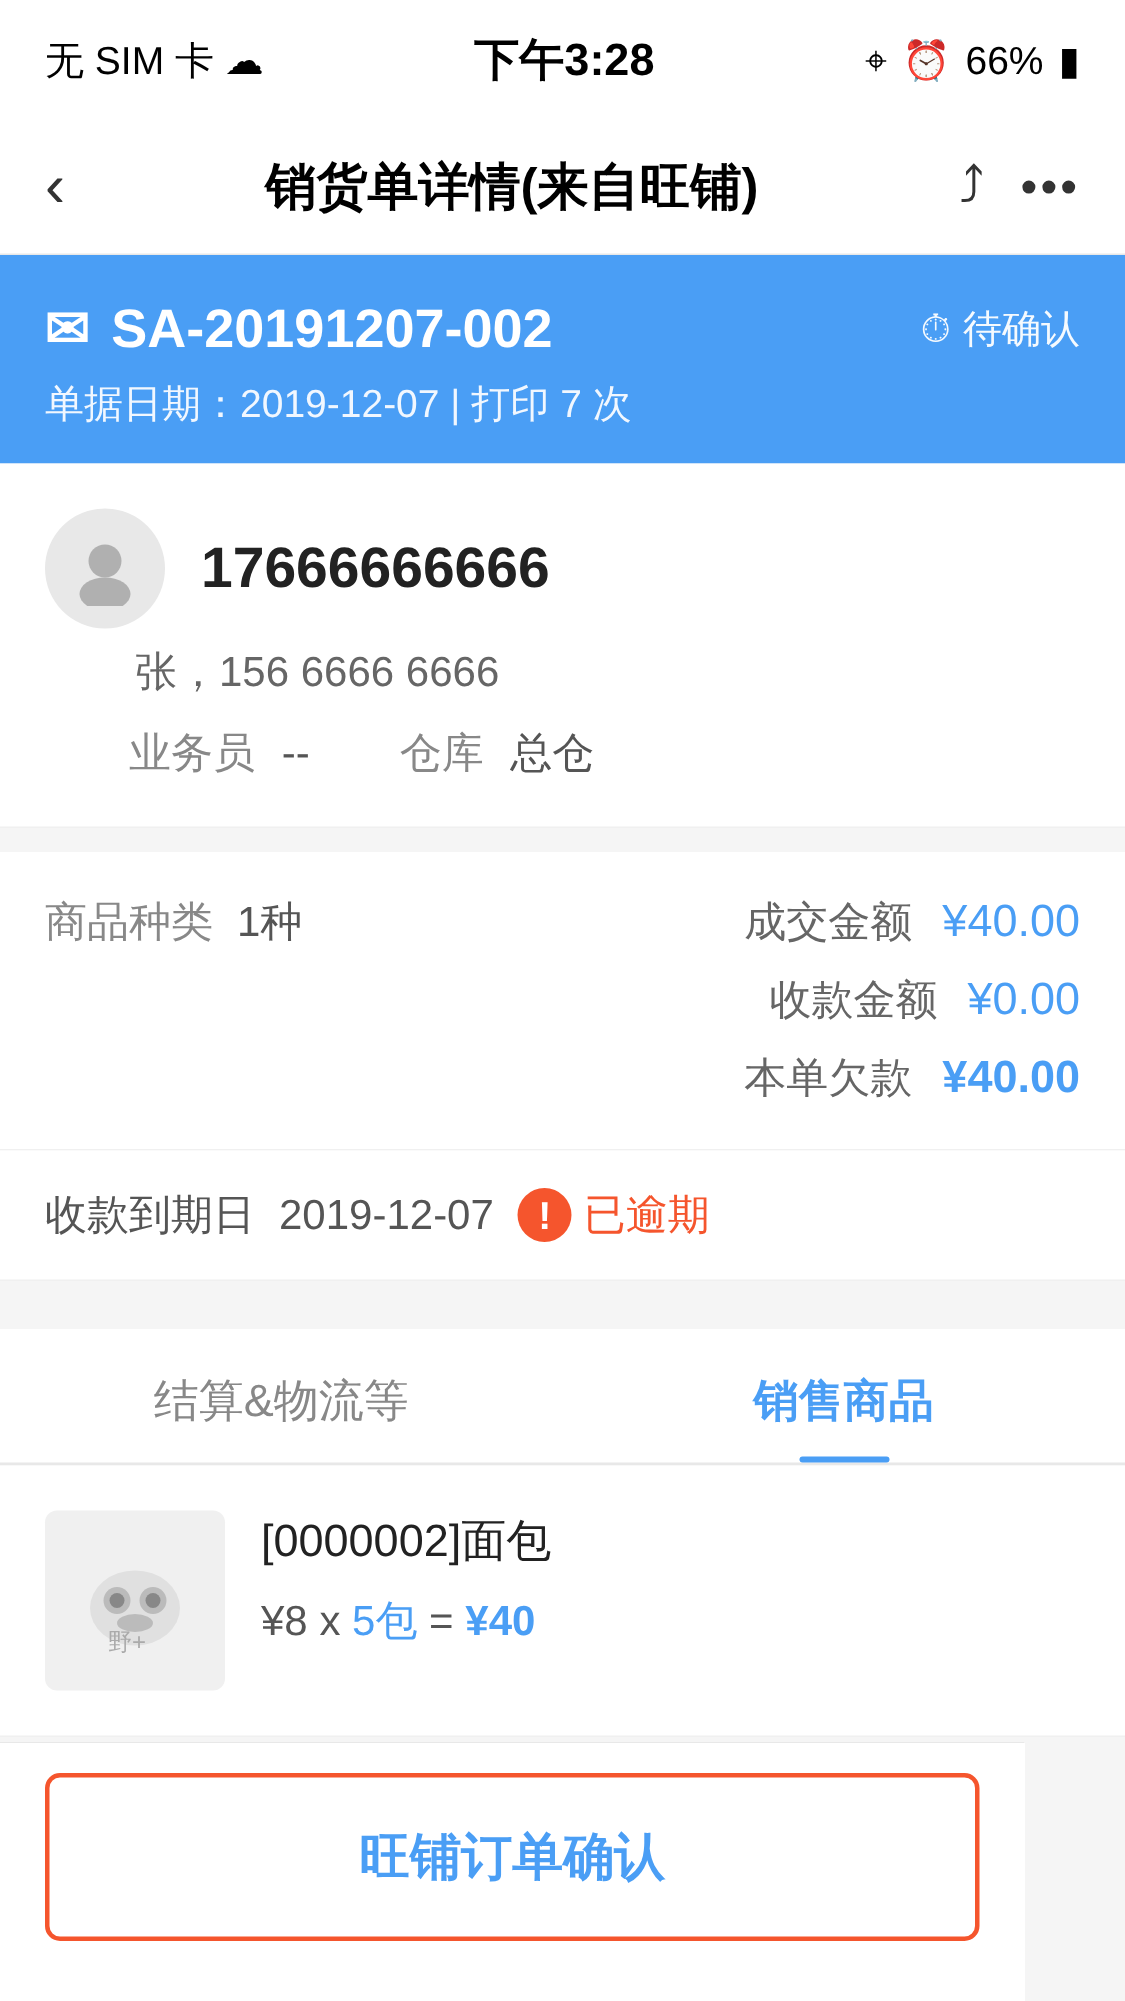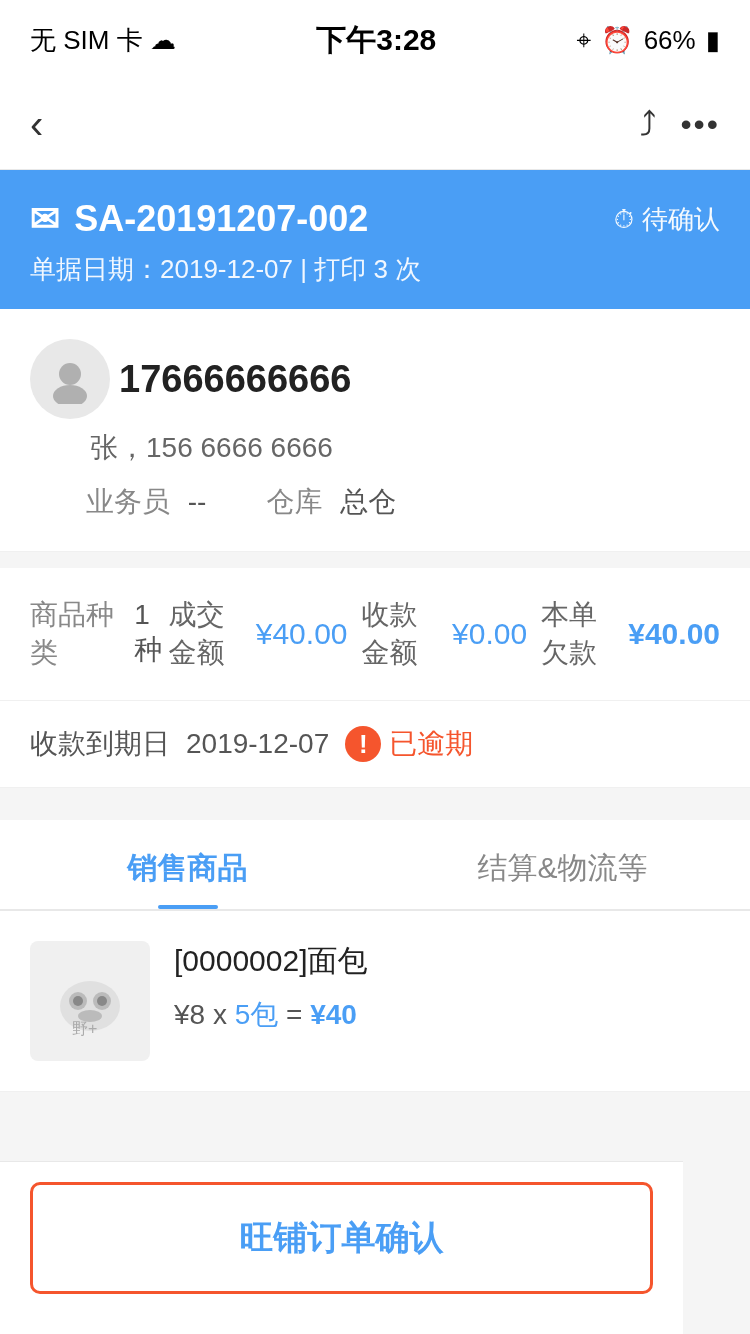--- a/index.html
+++ b/index.html
@@ -85,21 +85,21 @@
     
     .customer-card {
       background: #fff;
       padding: 30px;
       margin-top: 0;
       border-bottom: 1px solid #f0f0f0;
     }
     .customer-row {
       display: flex;
       align-items: center;
-      gap: 9px;
+      gap: 24px;
       margin-bottom: 10px;
     }
     .avatar {
       width: 80px;
       height: 80px;
       border-radius: 50%;
       background: #e8e8e8;
       display: flex;
       align-items: center;
       justify-content: center;
@@ -147,21 +147,21 @@
       display: flex;
       align-items: center;
       gap: 16px;
       font-size: 28px;
       color: #555;
       justify-content: space-between;
     }
     .summary-label { color: #888; }
     .summary-right {
       display: flex;
-      flex-direction: row;
+      flex-direction: column;
       align-items: flex-end;
       gap: 14px;
       font-size: 28px;
     }
     .summary-row {
       display: flex;
       align-items: center;
       gap: 20px;
     }
     .summary-row .label { color: #666; }
@@ -306,41 +306,42 @@
   <div class="status-right">
     <span>⌖</span>
     <span>⏰</span>
     <span>66%</span>
     <span>▮</span>
   </div>
 </div>
 
 <div class="nav-bar">
   <span class="nav-back">‹</span>
+  <span class="nav-title">销货单详情(来自旺铺)</span>
   <div class="nav-icons">
     <span class="nav-icon-btn" style="font-size:34px;">⤴</span>
     <span class="nav-icon-btn" style="font-size:32px; letter-spacing:2px;">•••</span>
   </div>
 </div>
 
 <div class="order-banner">
   <div class="order-id-row">
     <div class="order-id">
       <span>✉</span>
       <span>SA-20191207-002</span>
     </div>
     <div class="order-status">
       <span>⏱</span>
       <span>待确认</span>
     </div>
   </div>
   <div class="order-meta">
     <span>单据日期：2019-12-07</span>
     <span> | </span>
-    <span>打印 3 次</span>
+    <span>打印 7 次</span>
   </div>
 </div>
 
 <div class="customer-card">
   <div class="customer-row">
     <div class="avatar">
       <svg viewBox="0 0 50 50" fill="none" xmlns="http://www.w3.org/2000/svg">
         <circle cx="25" cy="20" r="11" fill="#b0b0b0"></circle>
         <ellipse cx="25" cy="42" rx="17" ry="11" fill="#b0b0b0"></ellipse>
       </svg>
@@ -388,25 +389,25 @@
   <span>2019-12-07</span>
   <div class="overdue-badge">
     <span class="overdue-icon">!</span>
     <span>已逾期</span>
   </div>
 </div>
 
 <div class="divider"></div>
 
 <div class="tabs-section">
+  <div class="tab">
+    <span>结算&amp;物流等</span>
+  </div>
   <div class="tab active">
     <span>销售商品</span>
-  </div>
-  <div class="tab">
-    <span>结算&amp;物流等</span>
   </div>
 </div>
 
 <div class="product-list">
   <div class="product-item">
     <div class="product-image">
 
       <svg width="80" height="70" viewBox="0 0 80 70" fill="none">
         <ellipse cx="40" cy="40" rx="30" ry="25" fill="#e0e0e0"></ellipse>
         <circle cx="28" cy="35" r="9" fill="#bbb"></circle>

